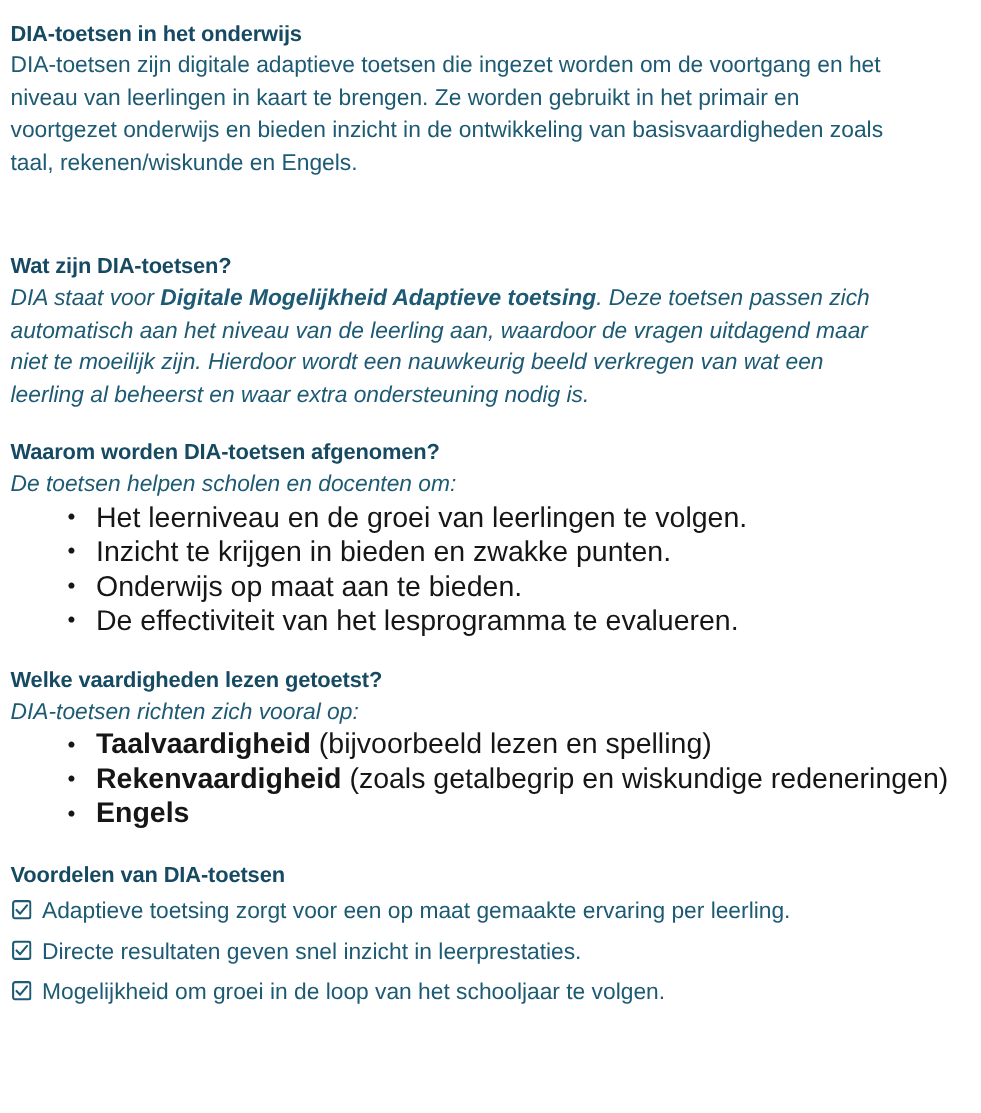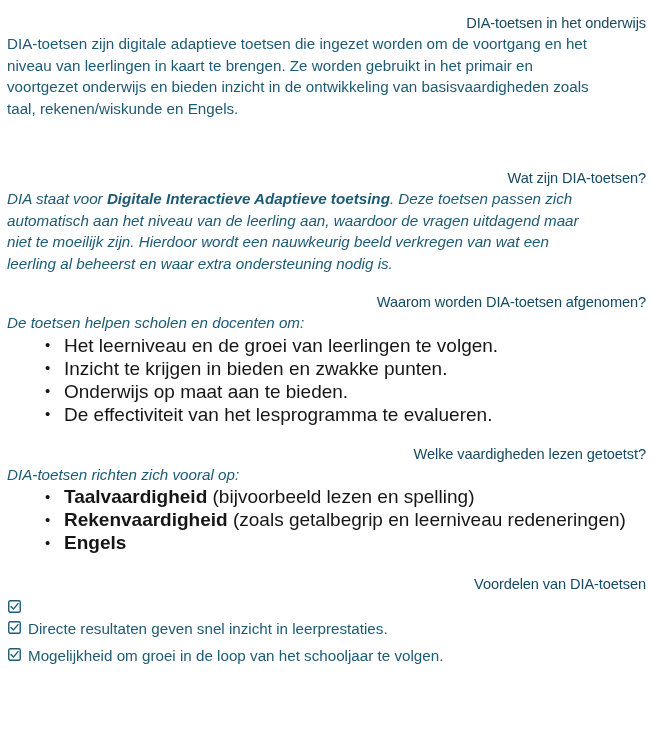--- a/index.html
+++ b/index.html
@@ -19,26 +19,25 @@
     box-sizing: border-box;
     width: 654px;
     height: 742px;
     padding: 14px 8px 0 7px;
     position: relative;
   }
 
   
   .sec-head {
     font-size: 14.6px;
-    font-weight: normal;
+    font-weight: bold;
     color: #164a63;
     line-height: 19px;
     margin: 0;
     letter-spacing: -0.1px;
-    text-align: right;
   }
   .para {
     font-size: 15.2px;
     line-height: 21.5px;
     color: #1d5a74;
     margin: 0;
     max-width: 592px;
   }
   .para.italic {
     font-style: italic;
@@ -112,21 +111,21 @@
 
   <section class="block-intro">
     <h2 class="sec-head">DIA-toetsen in het onderwijs</h2>
     <p class="para">DIA-toetsen zijn digitale adaptieve toetsen die ingezet worden om de voortgang en het niveau van leerlingen in kaart te brengen. Ze worden gebruikt in het primair en voortgezet onderwijs en bieden inzicht in de ontwikkeling van basisvaardigheden zoals taal, rekenen/wiskunde en Engels.</p>
   </section>
 
   <div class="gap-1"></div>
 
   <section>
     <h2 class="sec-head">Wat zijn DIA-toetsen?</h2>
-    <p class="para italic"><span>DIA staat voor </span><span class="b">Digitale Interactieve Adaptieve toetsing</span><span>. Deze toetsen passen zich automatisch aan het niveau van de leerling aan, waardoor de vragen uitdagend maar niet te moeilijk zijn. Hierdoor wordt een nauwkeurig beeld verkregen van wat een leerling al beheerst en waar extra ondersteuning nodig is.</span></p>
+    <p class="para italic"><span>DIA staat voor </span><span class="b">Digitale Mogelijkheid Adaptieve toetsing</span><span>. Deze toetsen passen zich automatisch aan het niveau van de leerling aan, waardoor de vragen uitdagend maar niet te moeilijk zijn. Hierdoor wordt een nauwkeurig beeld verkregen van wat een leerling al beheerst en waar extra ondersteuning nodig is.</span></p>
   </section>
 
   <div class="gap-2"></div>
 
   <section>
     <h2 class="sec-head">Waarom worden DIA-toetsen afgenomen?</h2>
     <p class="para italic">De toetsen helpen scholen en docenten om:</p>
     <ul class="bullets list-pad-top">
       <li>Het leerniveau en de groei van leerlingen te volgen.</li>
       <li>Inzicht te krijgen in bieden en zwakke punten.</li>
@@ -135,37 +134,38 @@
     </ul>
   </section>
 
   <div class="gap-3"></div>
 
   <section>
     <h2 class="sec-head">Welke vaardigheden lezen getoetst?</h2>
     <p class="para italic">DIA-toetsen richten zich vooral op:</p>
     <ul class="bullets list-pad-top">
       <li><span class="b">Taalvaardigheid</span><span> (bijvoorbeeld lezen en spelling)</span></li>
-      <li><span class="b">Rekenvaardigheid</span><span> (zoals getalbegrip en leerniveau redeneringen)</span></li>
+      <li><span class="b">Rekenvaardigheid</span><span> (zoals getalbegrip en wiskundige redeneringen)</span></li>
       <li><span class="b">Engels</span><span></span></li>
     </ul>
   </section>
 
   <div class="gap-4"></div>
 
   <section>
     <h2 class="sec-head">Voordelen van DIA-toetsen</h2>
     <ul class="checks">
       <li>
         <span class="cbox">
           <svg width="13" height="13" viewBox="0 0 13 13" xmlns="http://www.w3.org/2000/svg">
             <rect x="0.75" y="0.75" width="11.5" height="11.5" rx="1.5" ry="1.5" fill="none" stroke="#1d5a74" stroke-width="1.4"></rect>
             <path d="M3 6.6 L5.4 9.1 L10 3.6" fill="none" stroke="#1d5a74" stroke-width="1.4" stroke-linecap="round" stroke-linejoin="round"></path>
           </svg>
         </span>
+        <span>Adaptieve toetsing zorgt voor een op maat gemaakte ervaring per leerling.</span>
       </li>
       <li>
         <span class="cbox">
           <svg width="13" height="13" viewBox="0 0 13 13" xmlns="http://www.w3.org/2000/svg">
             <rect x="0.75" y="0.75" width="11.5" height="11.5" rx="1.5" ry="1.5" fill="none" stroke="#1d5a74" stroke-width="1.4"></rect>
             <path d="M3 6.6 L5.4 9.1 L10 3.6" fill="none" stroke="#1d5a74" stroke-width="1.4" stroke-linecap="round" stroke-linejoin="round"></path>
           </svg>
         </span>
         <span>Directe resultaten geven snel inzicht in leerprestaties.</span>
       </li>

